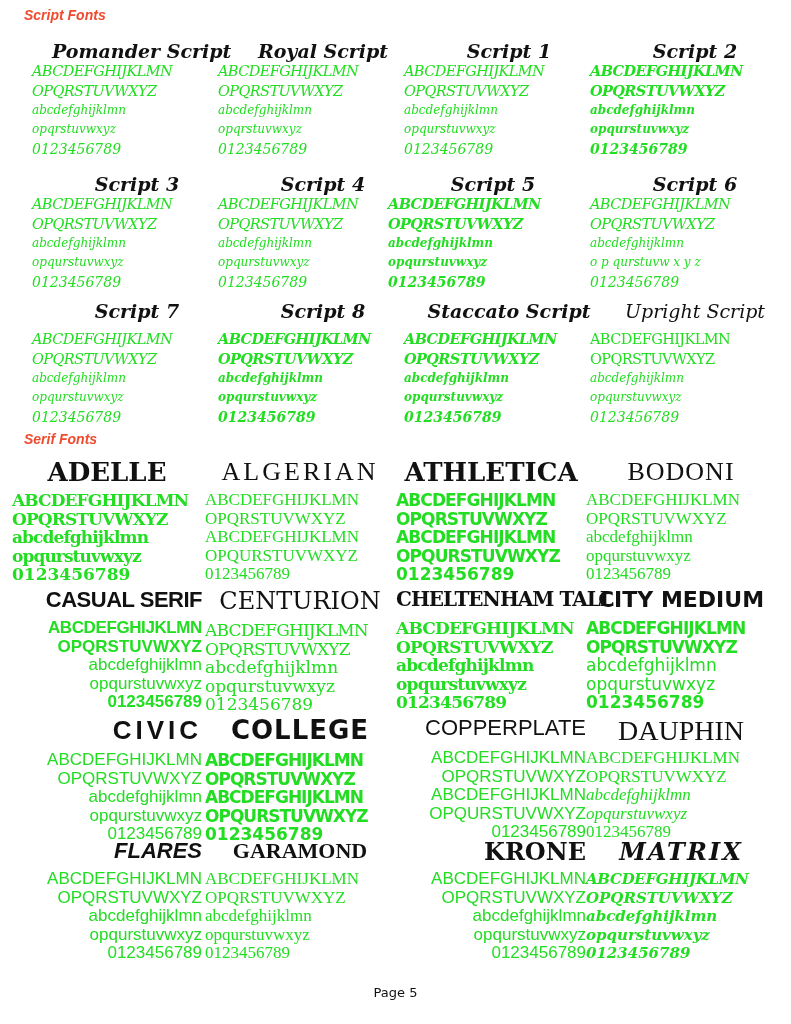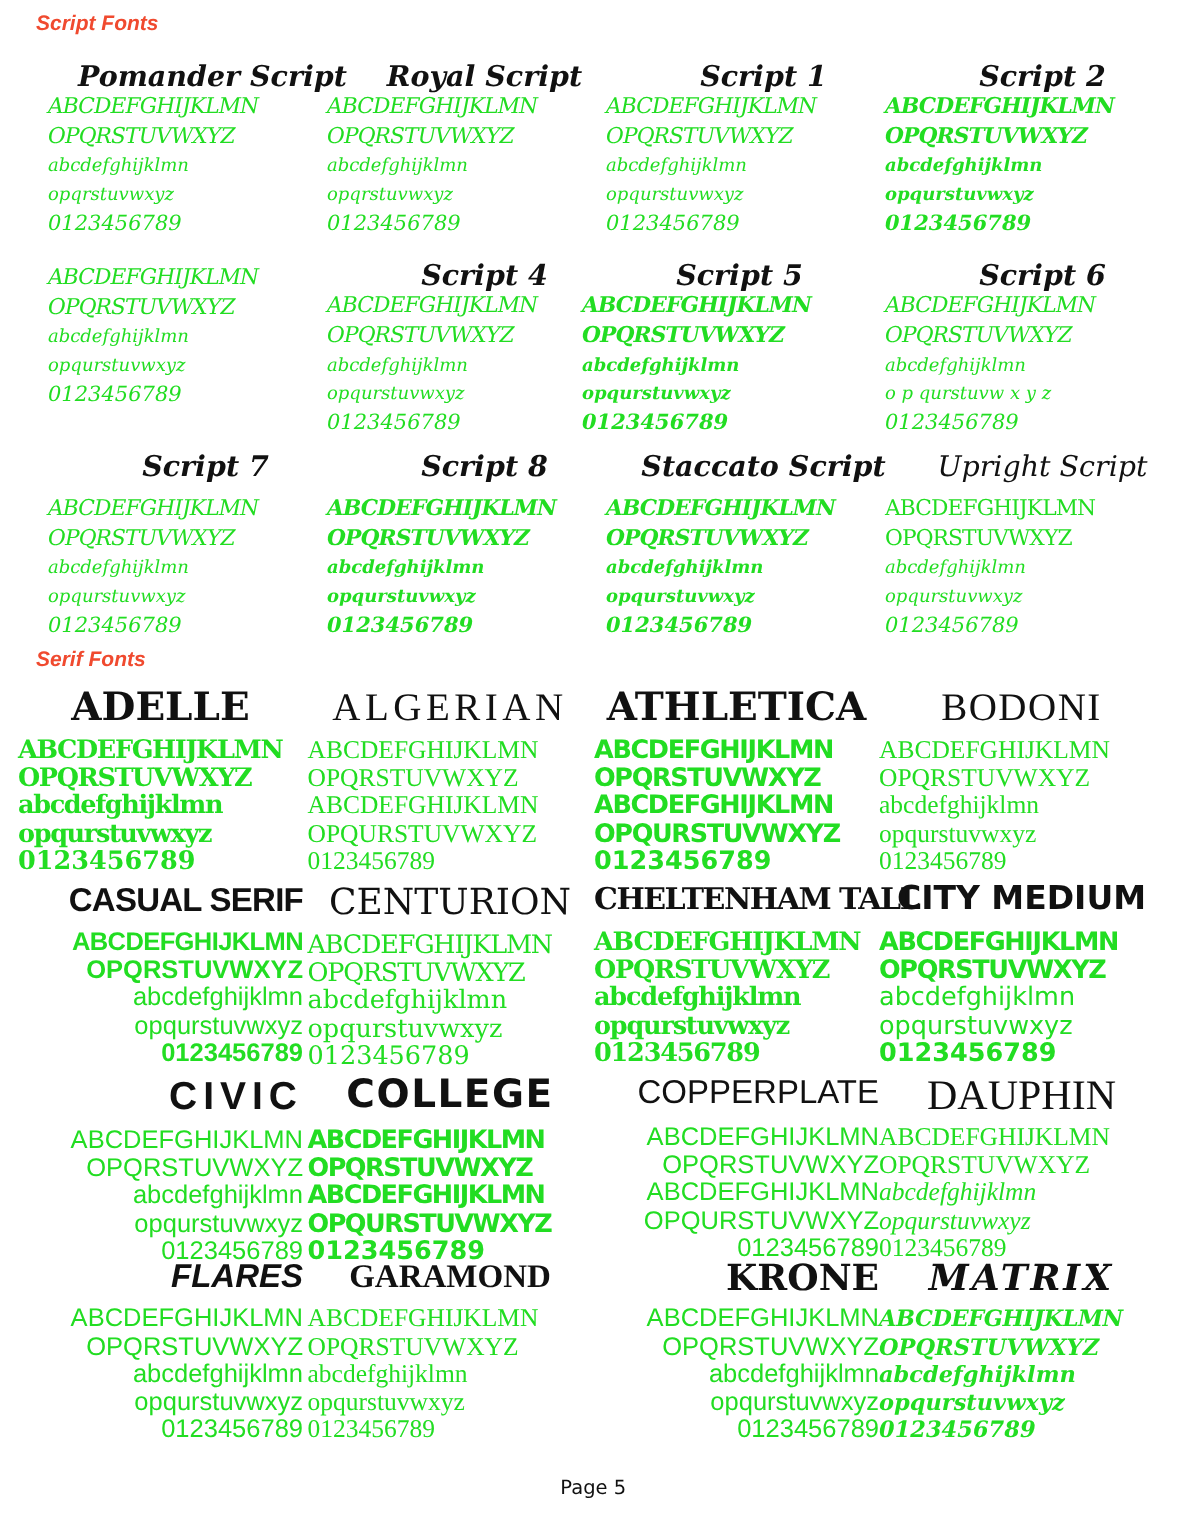--- a/index.html
+++ b/index.html
@@ -67,20 +67,21 @@
   <div class="cell bold" style="left:590px; top:42px;">
     <span class="name">Script 2</span>
     <span class="line up">ABCDEFGHIJKLMN</span>
     <span class="line up">OPQRSTUVWXYZ</span>
     <span class="line lo">abcdefghijklmn</span>
     <span class="line lo">opqurstuvwxyz</span>
     <span class="line num">0123456789</span>
   </div>
 
   <div class="cell thin" style="left:32px; top:175px;">
+    <span class="name">Script 3</span>
     <span class="line up">ABCDEFGHIJKLMN</span>
     <span class="line up">OPQRSTUVWXYZ</span>
     <span class="line lo">abcdefghijklmn</span>
     <span class="line lo">opqurstuvwxyz</span>
     <span class="line num">0123456789</span>
   </div>
   <div class="cell thin" style="left:218px; top:175px;">
     <span class="name">Script 4</span>
     <span class="line up">ABCDEFGHIJKLMN</span>
     <span class="line up">OPQRSTUVWXYZ</span>

